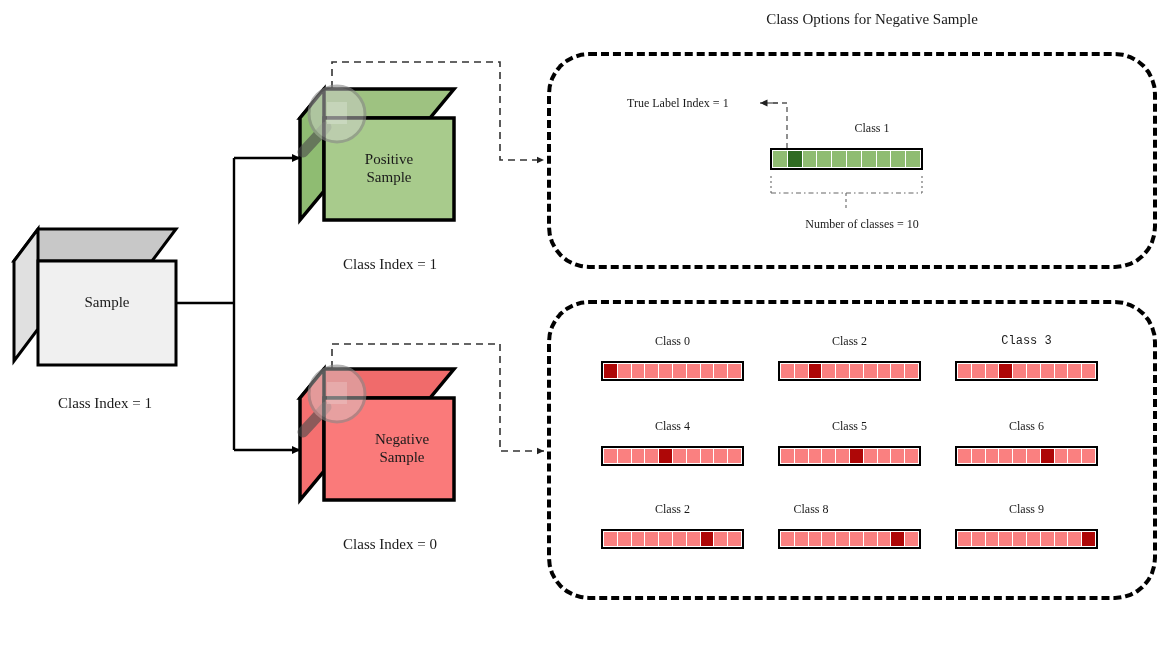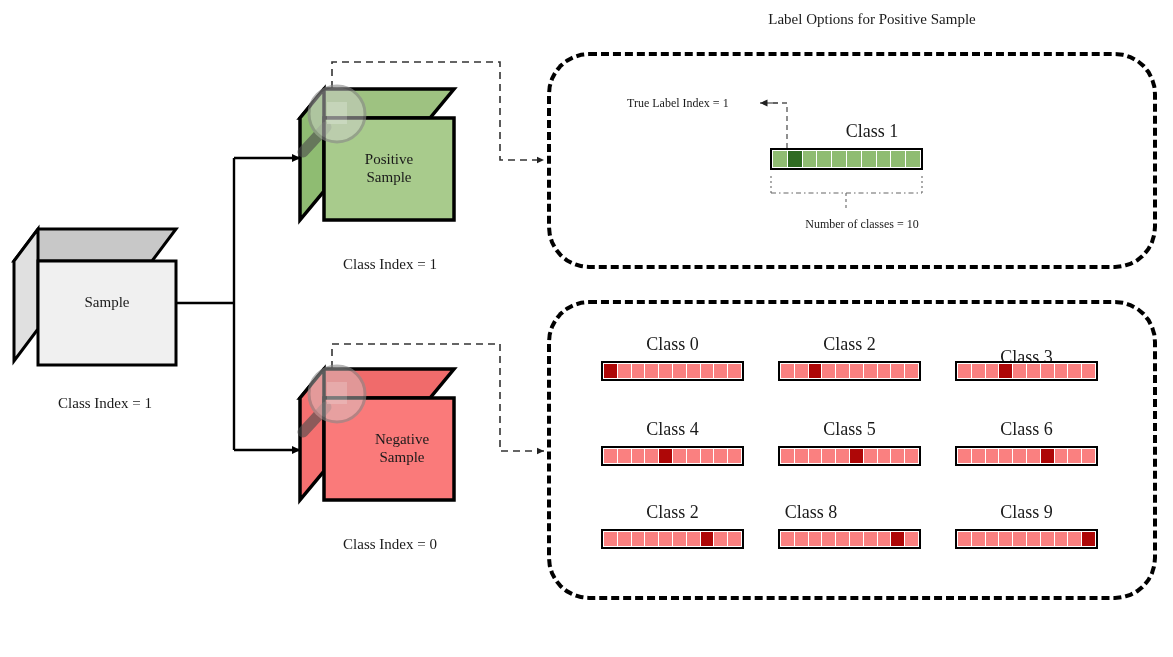--- a/index.html
+++ b/index.html
@@ -27,21 +27,21 @@
   }
   .title-text {
     font-size: 15px;
     text-align: center;
   }
   .caption-text {
     font-size: 15px;
     text-align: center;
   }
   .class-head {
-    font-size: 18px;
+    font-size: 12px;
     text-align: right;
   }
   .annot-text {
     font-size: 12px;
     text-align: left;
   }
   .box-text {
     font-size: 15px;
     text-align: center;
     line-height: 1.18;
@@ -135,21 +135,21 @@
       <path d="M922,176 L922,193" stroke="#666666" stroke-width="1.1" fill="none" stroke-dasharray="2,3"></path>
       <path d="M771,193 L922,193" stroke="#666666" stroke-width="1.1" fill="none" stroke-dasharray="5,3,1.5,3"></path>
       <path d="M846,193 L846,209" stroke="#666666" stroke-width="1.1" fill="none" stroke-dasharray="3,3"></path>
     </g>
   </svg>
 
   <div class="panel" style="left:547px; top:52px; width:610px; height:217px;"></div>
 
   <div class="panel" style="left:547px; top:300px; width:610px; height:300px;"></div>
 
-  <div class="label title-text centerx" style="left:872px; top:12px;">Label Options for Positive Sample</div>
+  <div class="label title-text centerx" style="left:872px; top:12px;">Class Options for Negative Sample</div>
 
 
   <div class="cube" style="left:10px; top:225px; width:170px; height:140px;">
     <svg width="170" height="140">
       <polygon points="4,36 28,4 166,4 142,36" fill="#c8c8c8" stroke="#000000" stroke-width="3"></polygon>
       <polygon points="4,36 28,4 28,104 4,136" fill="#e0e0e0" stroke="#000000" stroke-width="3"></polygon>
       <rect x="28" y="36" width="138" height="104" fill="#f0f0f0" stroke="#000000" stroke-width="3"></rect>
     </svg>
     <div class="label box-text" style="left:28px; top:78px; width:138px; transform:translateY(-50%);">Sample</div>
   </div>
@@ -235,21 +235,21 @@
         <div class="cell neg"></div>
         <div class="cell neg on"></div>
         <div class="cell neg"></div>
         <div class="cell neg"></div>
         <div class="cell neg"></div>
         <div class="cell neg"></div>
         <div class="cell neg"></div>
         <div class="cell neg"></div>
         <div class="cell neg"></div>
       </div>
-      <div class="label class-head centerx" style="left: 1026.5px; top: 348px;">Class 3</div>
+      <div class="label class-head centerx" style="left: 1026.5px; top: 335px; font-family: Liberation Mono, monospace;">Class 3</div>
       <div class="bar" style="left: 955px; top: 361px; width: 143px; height: 20px;">
         <div class="cell neg"></div>
         <div class="cell neg"></div>
         <div class="cell neg"></div>
         <div class="cell neg on"></div>
         <div class="cell neg"></div>
         <div class="cell neg"></div>
         <div class="cell neg"></div>
         <div class="cell neg"></div>
         <div class="cell neg"></div>

